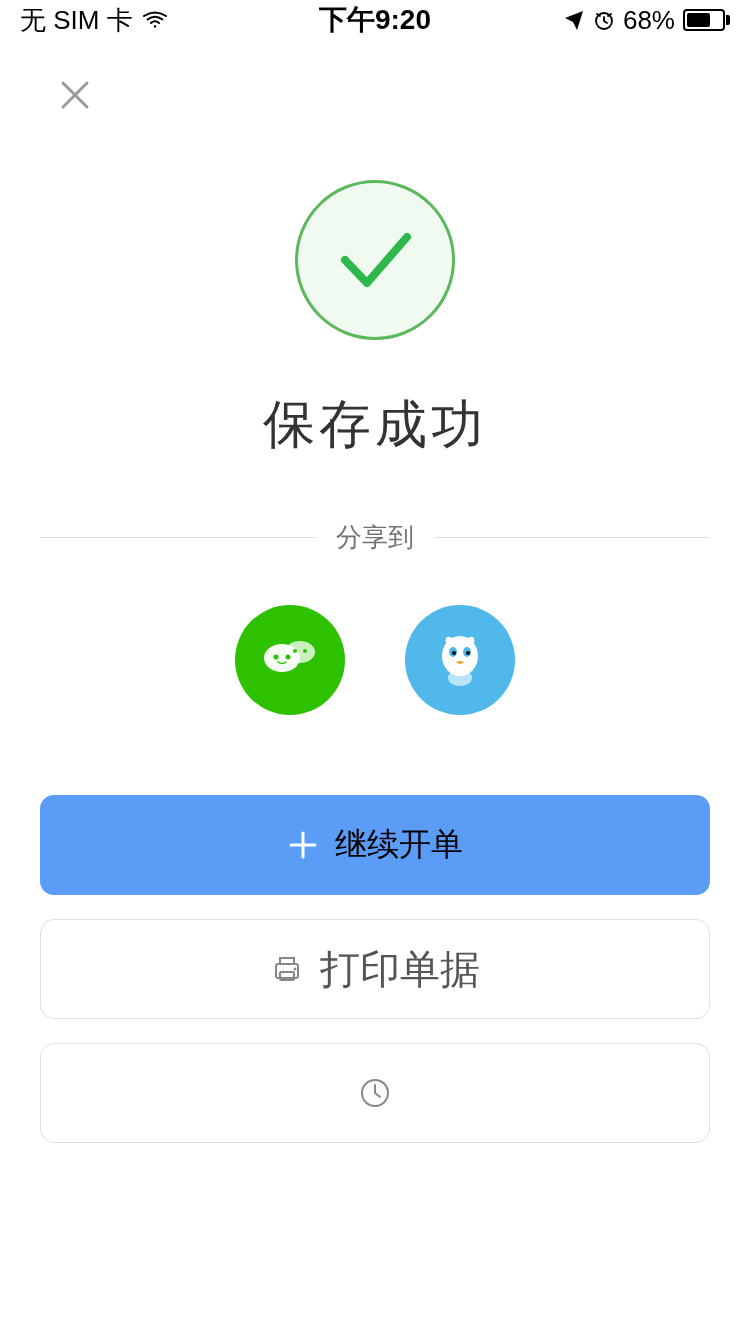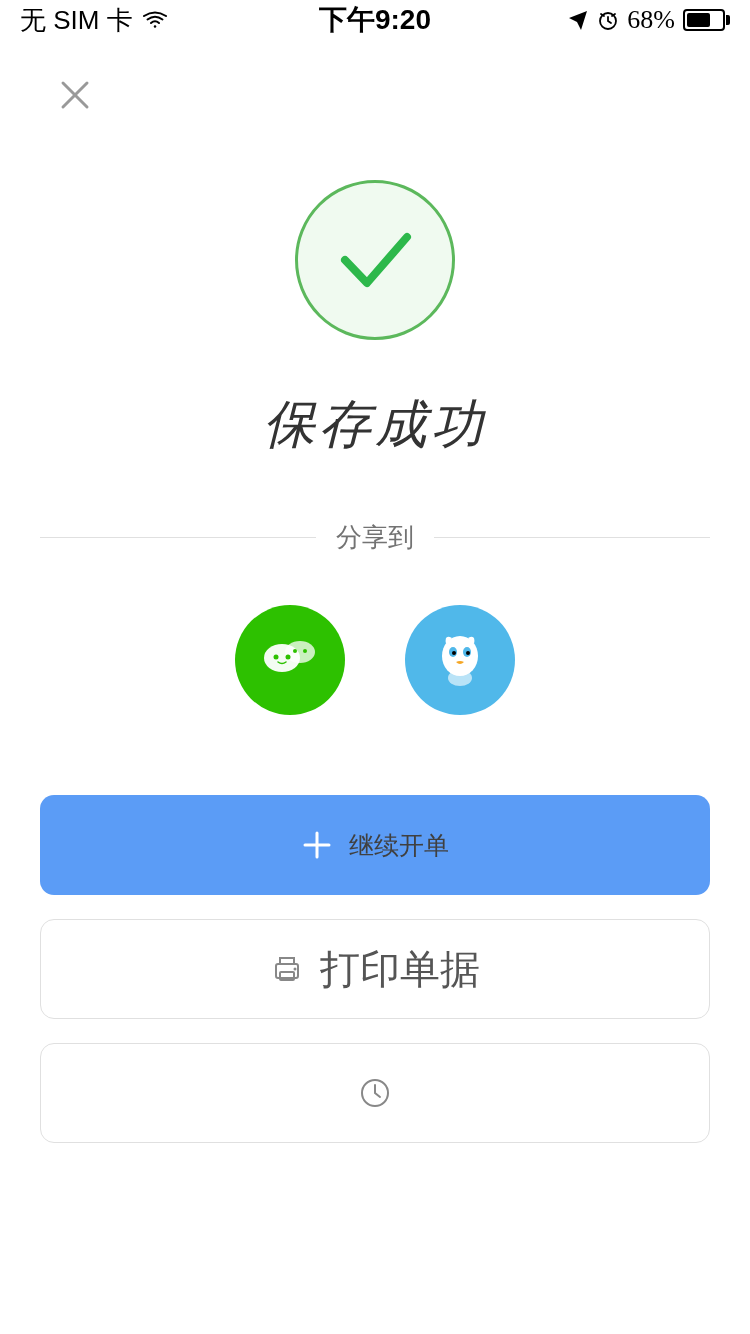--- a/index.html
+++ b/index.html
@@ -40,21 +40,20 @@
       position: absolute;
       left: 50%;
       transform: translateX(-50%);
     }
     .status-right {
       display: flex;
       align-items: center;
       gap: 8px;
       font-size: 24px;
       color: #000;
-      font-family: Liberation Serif, serif;
     }
 
     
     .wifi-icon {
       display: inline-block;
       width: 28px;
       height: 20px;
     }
 
     
@@ -96,21 +95,20 @@
       margin-top: 60px;
     }
 
     
     .success-title {
       font-size: 52px;
       font-weight: 500;
       color: #333333;
       margin-top: 50px;
       letter-spacing: 4px;
-      font-style: italic;
     }
 
     
     .share-divider-wrap {
       width: 100%;
       display: flex;
       align-items: center;
       margin-top: 60px;
       gap: 20px;
     }
@@ -309,21 +307,21 @@
     </div>
   </div>
 
   <div class="action-buttons">
 
     <button class="btn-primary">
       <svg width="32" height="32" viewBox="0 0 32 32" fill="none">
         <line x1="16" y1="4" x2="16" y2="28" stroke="white" stroke-width="3" stroke-linecap="round"></line>
         <line x1="4" y1="16" x2="28" y2="16" stroke="white" stroke-width="3" stroke-linecap="round"></line>
       </svg>
-      <span style="color:#404040;font-size:25px;">继续开单</span>
+      <span style="color:#000000;font-size:32px;">继续开单</span>
     </button>
 
     <button class="btn-secondary">
       <svg width="34" height="34" viewBox="0 0 34 34" fill="none">
         <rect x="6" y="12" width="22" height="14" rx="2" stroke="#888" stroke-width="2" fill="none"></rect>
         <path d="M10 12 L10 6 L24 6 L24 12" stroke="#888" stroke-width="2" fill="none"></path>
         <rect x="10" y="20" width="14" height="8" rx="1" stroke="#888" stroke-width="2" fill="none"></rect>
         <circle cx="25" cy="17" r="1.5" fill="#888"></circle>
       </svg>
       <span>打印单据</span>

